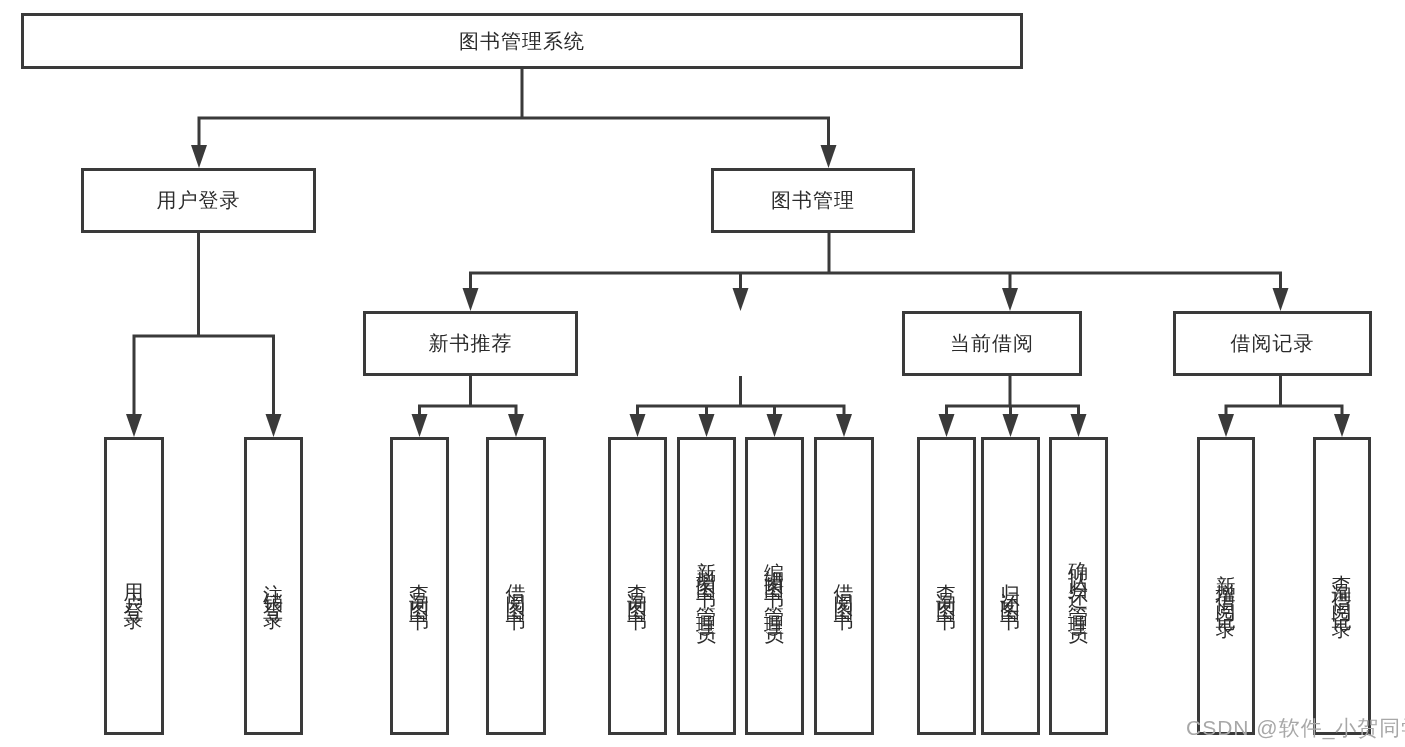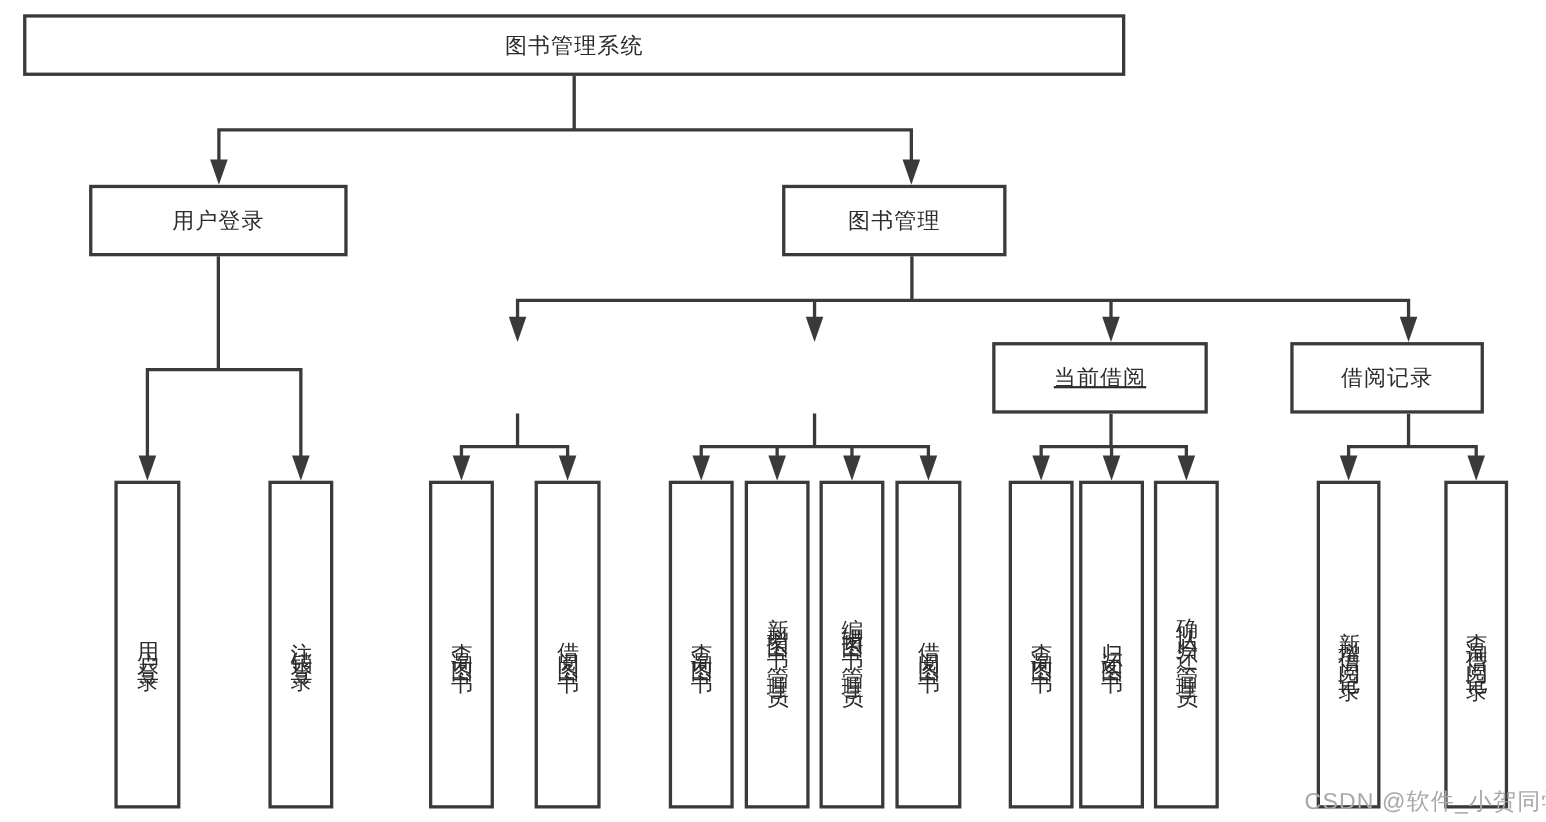--- a/index.html
+++ b/index.html
@@ -116,24 +116,27 @@
     <span class="lbl">图书管理系统</span>
   </div>
 
   <div class="node h" style="left:81px; top:168px; width:235px; height:65px;">
     <span class="lbl">用户登录</span>
   </div>
   <div class="node h" style="left:711px; top:168px; width:204px; height:65px;">
     <span class="lbl">图书管理</span>
   </div>
 
-  <div class="node h" style="left:902px; top:311px; width:196px; height:65px;text-decoration:underline;">
+  <div class="node h" style="left:363px; top:311px; width:215px; height:65px;">
+    <span class="lbl">新书推荐</span>
+  </div>
+  <div class="node h" style="left:902px; top:311px; width:180px; height:65px;">
     <span class="lbl">当前借阅</span>
   </div>
-  <div class="node h" style="left:1173px; top:311px; width:176px; height:65px;">
+  <div class="node h" style="left:1173px; top:311px; width:199px; height:65px;">
     <span class="lbl">借阅记录</span>
   </div>
 
   <div class="node v" style="left:104px; top:437px; width:60px; height:298px;">
     <span class="lbl">用户登录</span>
   </div>
   <div class="node v" style="left:244px; top:437px; width:59px; height:298px;">
     <span class="lbl">注销登录</span>
   </div>
 

